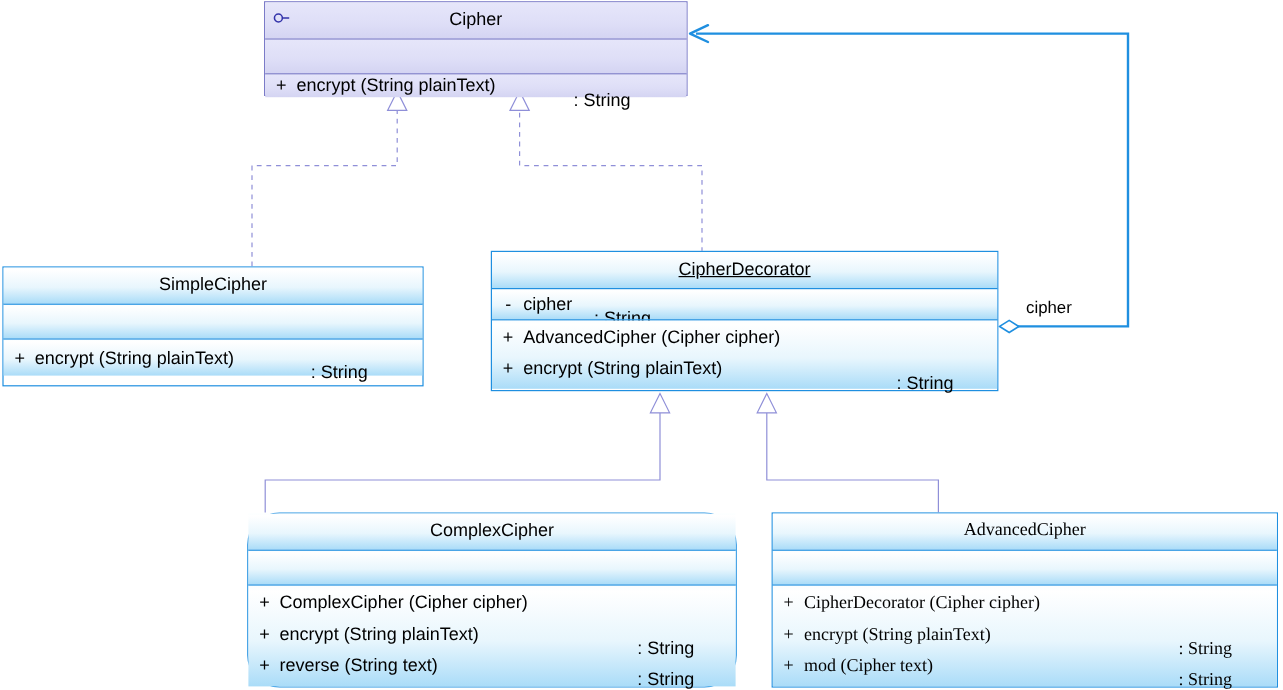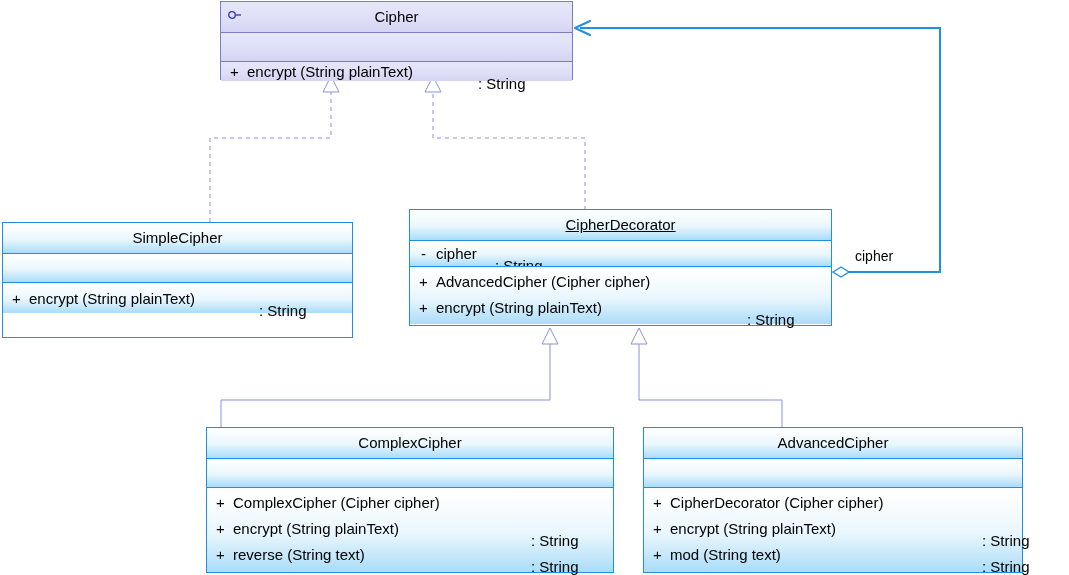--- a/index.html
+++ b/index.html
@@ -165,21 +165,21 @@
 
     <div class="compartment members" style="height:20px; padding:0;">
       <div class="member" style="height:19px; line-height:19px;">
         <span class="vis">+</span>
         <span class="sig">encrypt (String plainText)</span>
         <span class="rtype" style="left:257px;">: String</span>
       </div>
     </div>
   </div>
 
-  <div class="uml-class" style="left:2px; top:222px; width:351px; height:116px;">
+  <div class="uml-class" style="left:2px; top:222px; width:351px; height:100px;">
 
     <div class="compartment title">
       <span>SimpleCipher</span>
     </div>
 
     <div class="compartment empty-compartment"></div>
 
     <div class="compartment members" style="height:31px; padding:2px 0 0 0;">
       <div class="member" style="height:28px; line-height:28px;">
         <span class="vis">+</span>
@@ -209,21 +209,21 @@
         <span class="sig">AdvancedCipher (Cipher cipher)</span>
       </div>
       <div class="member">
         <span class="vis">+</span>
         <span class="sig">encrypt (String plainText)</span>
         <span class="rtype" style="left:337px;">: String</span>
       </div>
     </div>
   </div>
 
-  <div class="uml-class" style="left:206px; top:427px; width:408px; height:146px;">
+  <div class="uml-class" style="left:206px; top:427px; width:408px; height:146px;border-radius:27px;">
 
     <div class="compartment title">
       <span>ComplexCipher</span>
     </div>
 
     <div class="compartment empty-compartment"></div>
 
     <div class="compartment members" style="height:85px; padding:2px 0 0 0;">
       <div class="member">
         <span class="vis">+</span>
@@ -235,39 +235,39 @@
         <span class="rtype" style="left:324px;">: String</span>
       </div>
       <div class="member">
         <span class="vis">+</span>
         <span class="sig">reverse (String text)</span>
         <span class="rtype" style="left:324px;">: String</span>
       </div>
     </div>
   </div>
 
-  <div class="uml-class" style="left:643px; top:427px; width:380px; height:146px;">
+  <div class="uml-class" style="left:643px; top:427px; width:422px; height:146px;font-family:Liberation Serif, serif;">
 
     <div class="compartment title">
       <span>AdvancedCipher</span>
     </div>
 
     <div class="compartment empty-compartment"></div>
 
     <div class="compartment members" style="height:85px; padding:2px 0 0 0;">
       <div class="member">
         <span class="vis">+</span>
         <span class="sig">CipherDecorator (Cipher cipher)</span>
       </div>
       <div class="member">
         <span class="vis">+</span>
         <span class="sig">encrypt (String plainText)</span>
         <span class="rtype" style="left:338px;">: String</span>
       </div>
       <div class="member">
         <span class="vis">+</span>
-        <span class="sig">mod (String text)</span>
+        <span class="sig">mod (Cipher text)</span>
         <span class="rtype" style="left:338px;">: String</span>
       </div>
     </div>
   </div>
 
 </div>
 
 </body></html>

